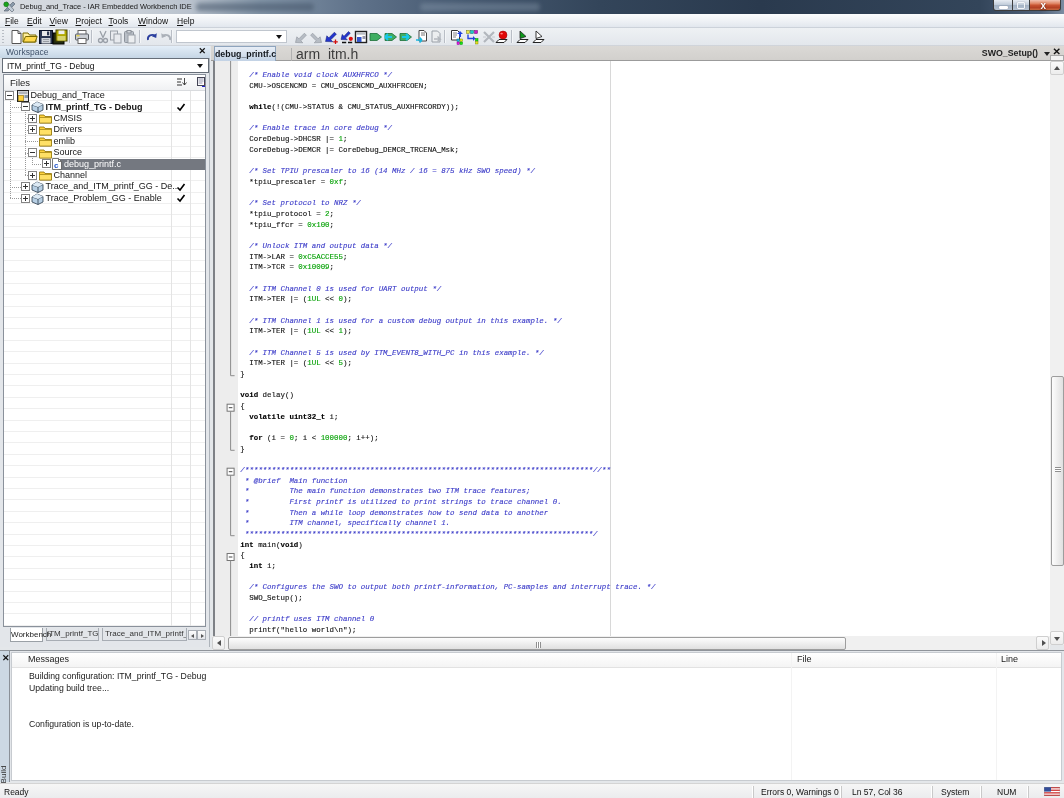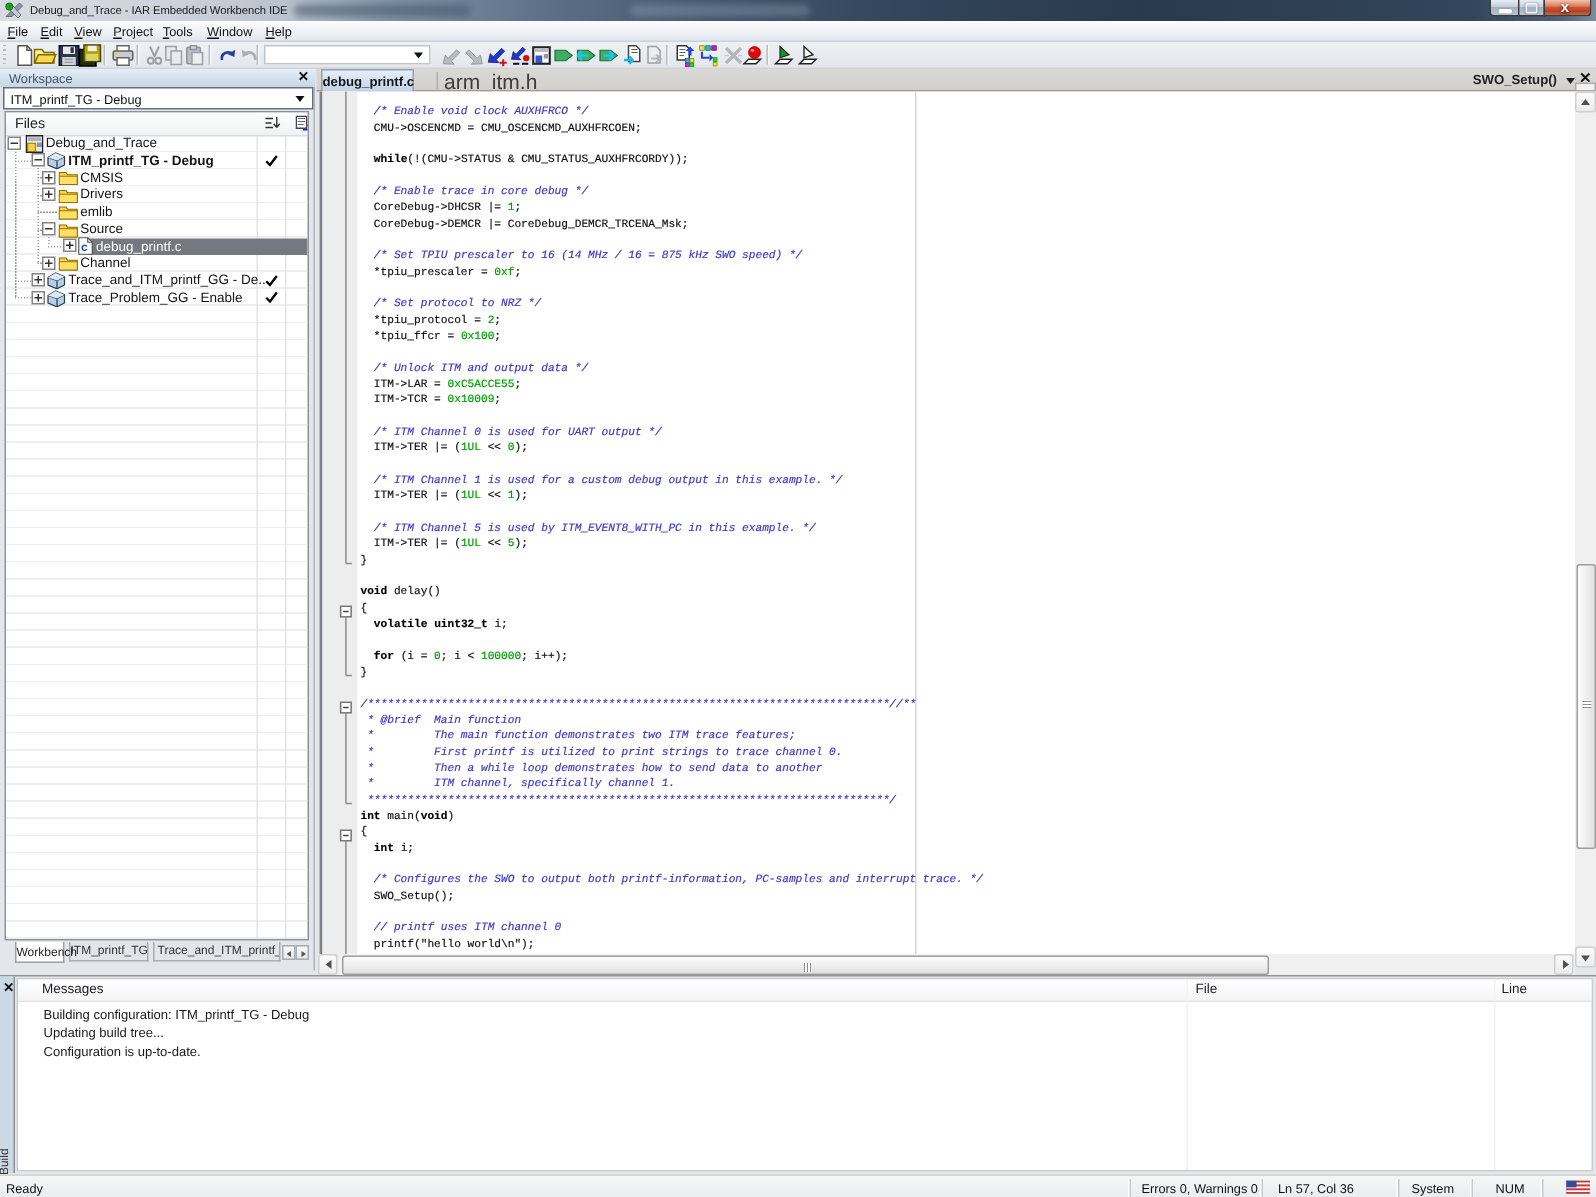--- a/index.html
+++ b/index.html
@@ -537,21 +537,21 @@
   <div id="msg-list">
     <div id="msg-hdr">
       <span style="position:absolute;left:16px;top:1px;">Messages</span>
       <span style="position:absolute;left:785px;top:1px;">File</span>
       <span style="position:absolute;left:989px;top:1px;">Line</span>
     </div>
     <div style="position:absolute;left:779px;top:0;width:1px;height:100%;background:#f3f3f3"></div>
       <div style="position:absolute;left:984px;top:0;width:1px;height:100%;background:#f3f3f3"></div>
       <div class="msg-line" style="top:18px">Building configuration: ITM_printf_TG - Debug</div>
     <div class="msg-line" style="top:29.5px">Updating build tree...</div>
-    <div class="msg-line" style="top:43px">Configuration is up-to-date.</div>
+    <div class="msg-line" style="top:66px">Configuration is up-to-date.</div>
   </div>
 </div>
 
 <div class="abs" id="statusbar">
   <span class="txt" style="left:4px">Ready</span>
   <div class="cell" style="left:753px;width:88px"></div>
   <span class="txt" style="left:761px">Errors 0, Warnings 0</span>
   <div class="cell" style="left:841px;width:91px"></div>
   <span class="txt" style="left:852px">Ln 57, Col 36</span>
   <div class="cell" style="left:932px;width:49px"></div>

